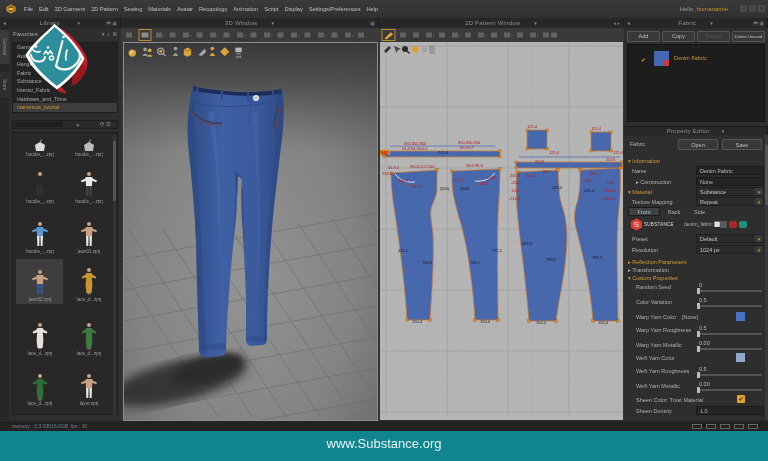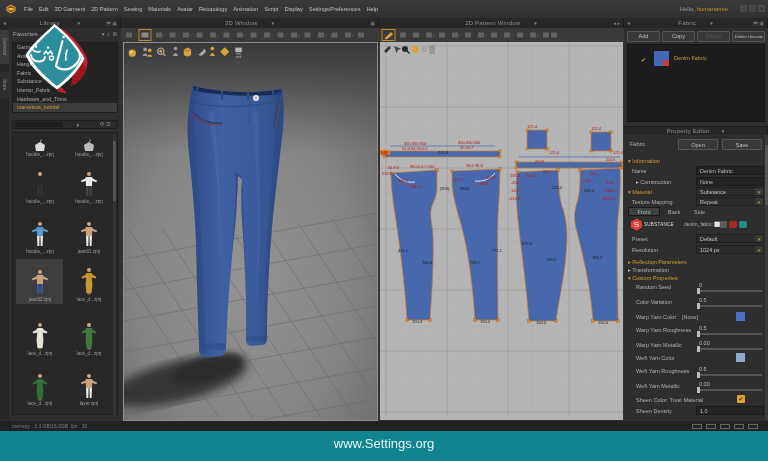--- a/index.html
+++ b/index.html
@@ -797,21 +797,21 @@
 
   <div class="abs" id="statusbar">
     <span class="abs" style="left:12px;top:2px;font-size:5px;color:#6d8585">memory : 3.3 GB/16.0GB&nbsp;&nbsp;fps : 30</span>
     <span class="abs" style="left:692px;top:3px;width:10px;height:5px;border:1px solid #666"></span>
     <span class="abs" style="left:706px;top:3px;width:10px;height:5px;border:1px solid #666"></span>
     <span class="abs" style="left:720px;top:3px;width:10px;height:5px;border:1px solid #666"></span>
     <span class="abs" style="left:734px;top:3px;width:10px;height:5px;border:1px solid #666"></span>
     <span class="abs" style="left:748px;top:3px;width:10px;height:5px;border:1px solid #666"></span>
   </div>
 
-  <div class="abs" id="footer">www.Settings.org</div>
+  <div class="abs" id="footer">www.Substance.org</div>
 
   <svg class="abs" id="logo" style="left:23px;top:24px" width="70" height="72" viewBox="0 0 70 72">
     <path d="M38,4 C50,12 60,24 64,34 C66,44 61,54 51,61 C53,48 50,28 42,12 Z" fill="#c1202a"></path>
     <path d="M52,30 C58,36 62,42 63,46 C60,54 54,58 48,62 C50,52 51,40 52,30 Z" fill="#9c161e"></path>
     <path d="M34,60 C38,63 42,66 44,70 L35,67 Z" fill="#c1202a"></path>
     <path d="M31.5,0 C41,7 55,21 61.5,34.5 C55,48 44,58.5 34,65.5 C24,58 9,46 2.5,31 C10,18.5 23,8.5 31.5,0 Z" fill="#fff"></path>
     <path d="M31.5,3 C40,9.5 52.5,22 58.5,34.5 C52.5,46.5 42.5,55.5 34,62 C25,55 12,44 6,31 C13,19.5 24,10.5 31.5,3 Z" fill="#2b8e9a"></path>
     <g stroke="#fff" fill="none" stroke-linecap="round">
       <path d="M10,26 q3,3 7,1.5" stroke-width="1.7"></path>
       <path d="M8,31 q1,6 7,6.5 q6,0.5 7,-4.5" stroke-width="1.9"></path>

